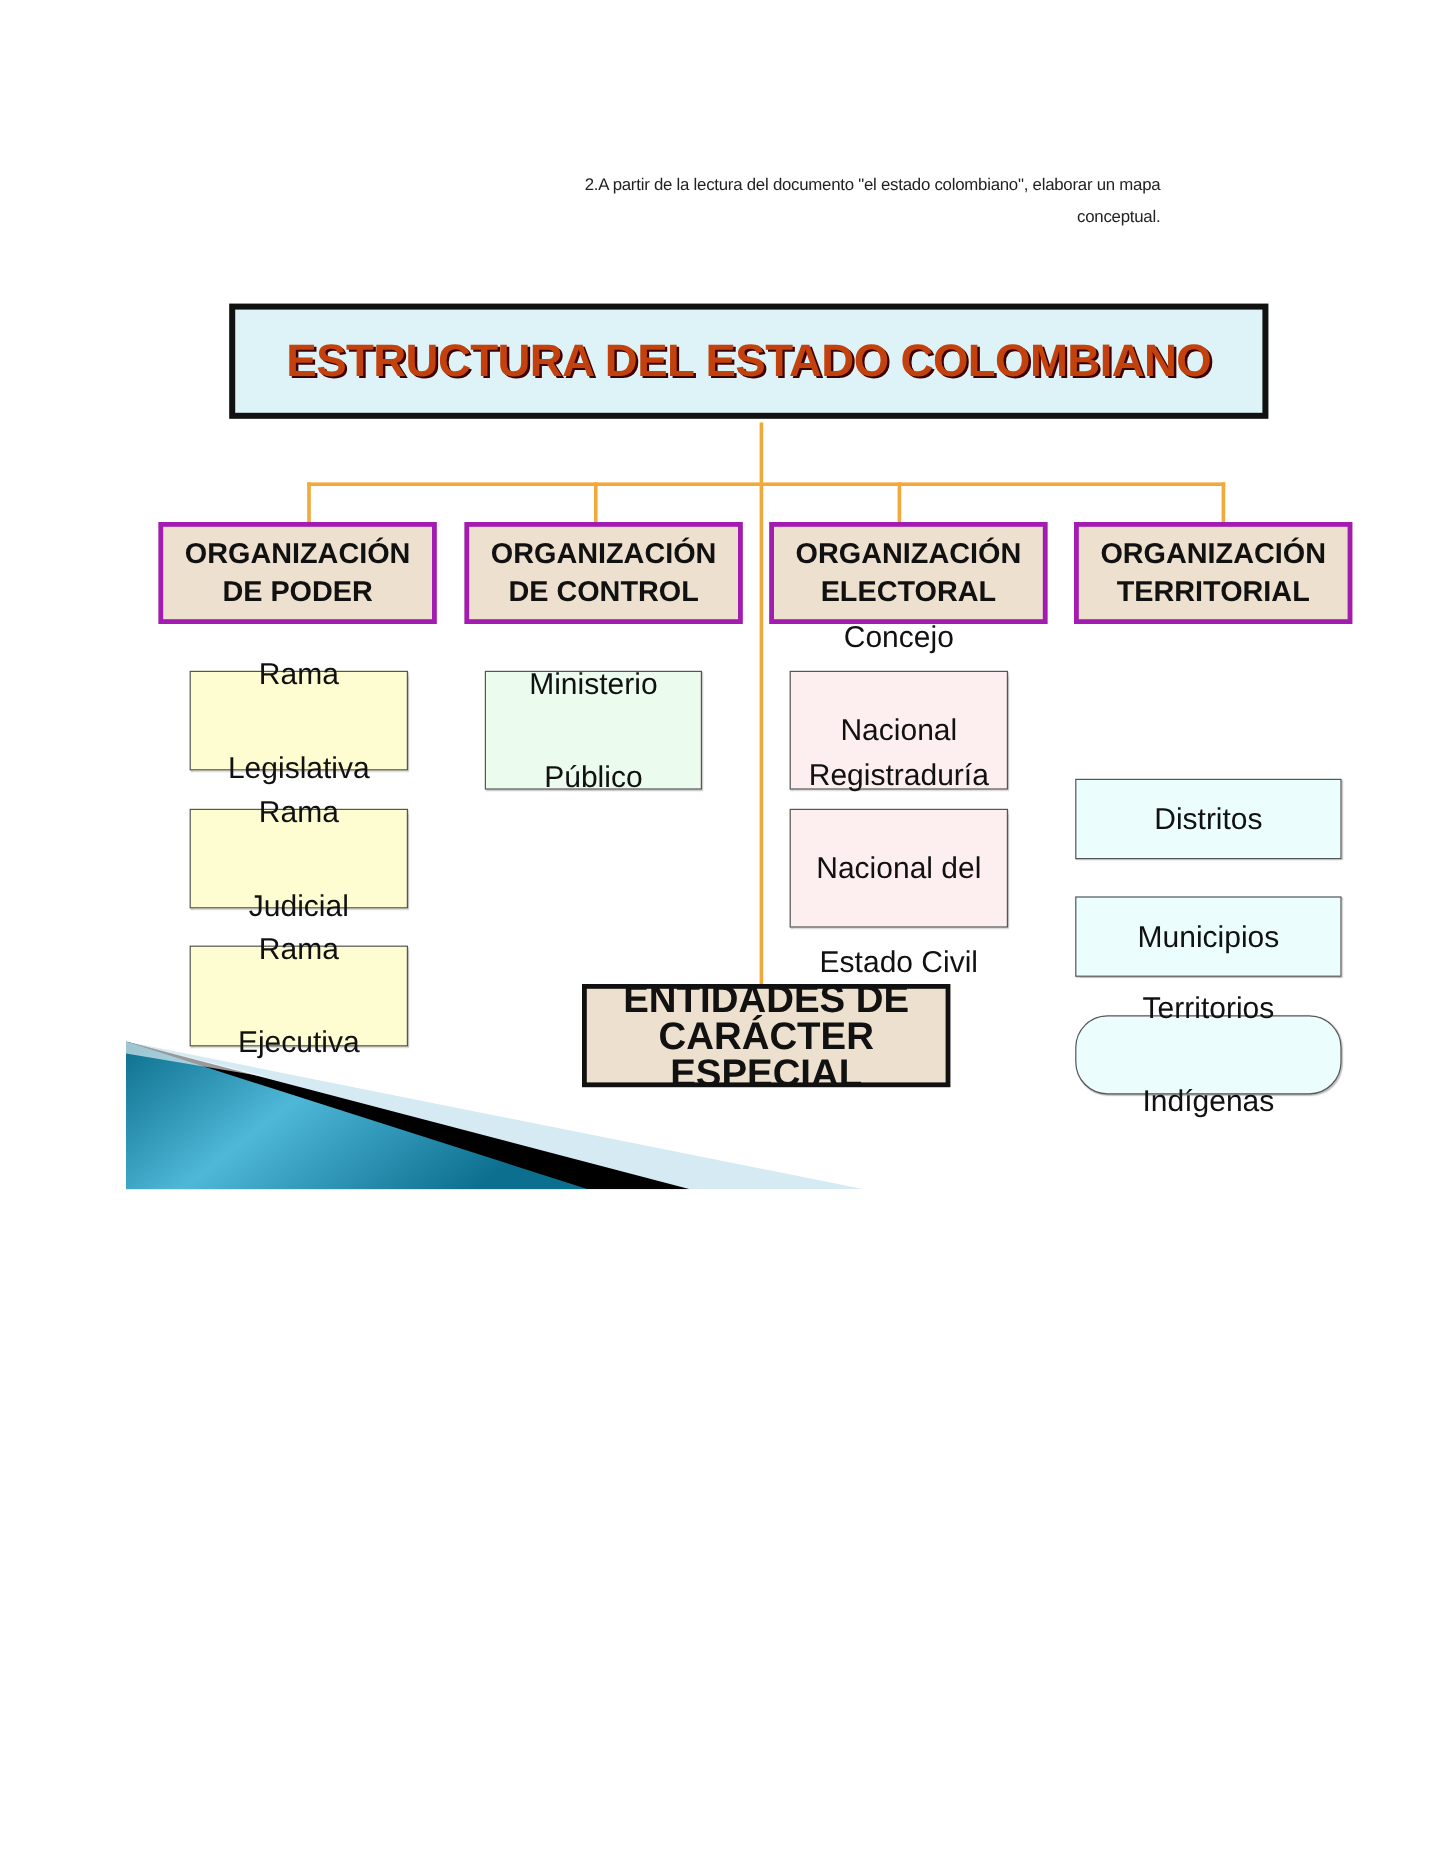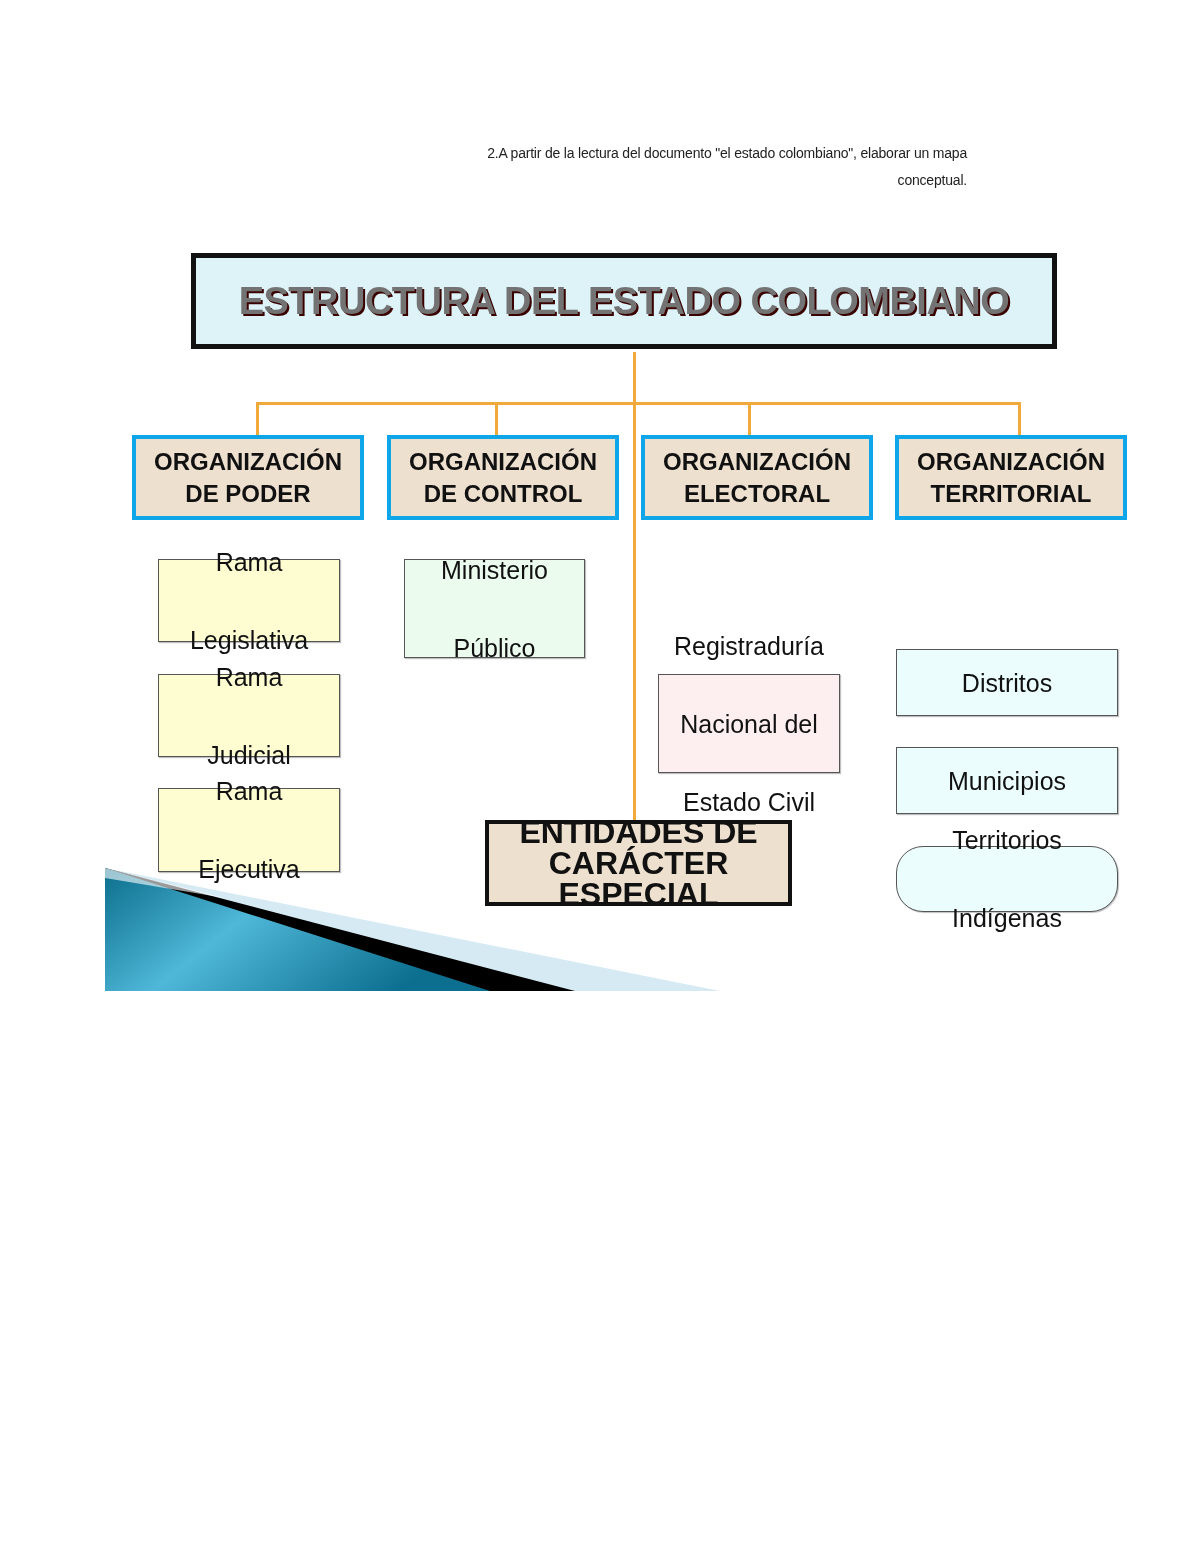--- a/index.html
+++ b/index.html
@@ -1,22 +1,22 @@
 <!DOCTYPE html>
 <html><head>
 <meta charset="utf-8">
 <style>
   html, body { margin: 0; padding: 0; background: #ffffff; }
   body { width: 1200px; height: 1553px; position: relative; overflow: hidden; font-family: "Liberation Sans", sans-serif; }
   .intro { position: absolute; left: 167px; top: 140px; width: 800px; font-size: 14px; line-height: 27px; color: #222; letter-spacing: -0.2px; text-align: right; }
   .diagram { position: absolute; left: 105px; top: 250px; width: 1030px; height: 741px; }
   .line { position: absolute; background: #f2a93b; }
   .title-box { position: absolute; left: 86px; top: 3px; width: 866px; height: 96px; background: #def3f8; border: 5px solid #111; box-sizing: border-box; display: flex; align-items: center; justify-content: center; }
-  .title-text { font-family: "Liberation Sans", sans-serif; font-weight: bold; font-size: 38px; color: #737373; text-shadow: 2px 2px 0 #3a0000; letter-spacing: -0.5px; }
-  .org-box { position: absolute; top: 185px; width: 232px; height: 85px; background: #ede0cf; border: 4px solid #0ea5e9; box-sizing: border-box; display: flex; flex-direction: column; align-items: center; justify-content: center; font-weight: bold; font-size: 24px; line-height: 32px; color: #111; text-align: center; }
+  .title-text { font-family: "Liberation Sans", sans-serif; font-weight: bold; font-size: 38px; color: #c2410c; text-shadow: 2px 2px 0 #3a0000; letter-spacing: -0.5px; }
+  .org-box { position: absolute; top: 185px; width: 232px; height: 85px; background: #ede0cf; border: 4px solid #a21caf; box-sizing: border-box; display: flex; flex-direction: column; align-items: center; justify-content: center; font-weight: bold; font-size: 24px; line-height: 32px; color: #111; text-align: center; }
   .leaf { position: absolute; border: 1.5px solid #555; box-sizing: border-box; display: flex; flex-direction: column; align-items: center; justify-content: center; font-size: 25px; line-height: 34px; color: #111; text-align: center; box-shadow: 1px 1px 1px rgba(0,0,0,0.25); gap: 44px; }
   .yellow { background: #fefdd2; }
   .green { background: #ebfbee; }
   .pink { background: #fdefef; }
   .cyan { background: #ebfdfd; }
   .special-box { position: absolute; left: 380px; top: 570px; width: 307px; height: 86px; background: #ede0cf; border: 4px solid #111; box-sizing: border-box; display: flex; flex-direction: column; align-items: center; justify-content: center; font-weight: bold; font-size: 32px; line-height: 31px; color: #111; text-align: center; }
   .deco { position: absolute; left: 0; top: 618px; }
 </style>
 </head>
 <body>
@@ -67,20 +67,25 @@
   <div class="leaf yellow" style="left:53px; top:538px; width:182px; height:84px;">
     <span>Rama</span>
     <span>Ejecutiva</span>
   </div>
 
   <div class="leaf green" style="left:299px; top:309px; width:181px; height:99px;">
     <span>Ministerio</span>
     <span>Público</span>
   </div>
 
+  <div class="leaf pink" style="left:553px; top:309px; width:182px; height:99px;">
+    <span>Concejo</span>
+    <span>Nacional</span>
+    <span>Electoral</span>
+  </div>
   <div class="leaf pink" style="left:553px; top:424px; width:182px; height:99px;">
     <span>Registraduría</span>
     <span>Nacional del</span>
     <span>Estado Civil</span>
   </div>
 
   <div class="leaf cyan" style="left:791px; top:399px; width:222px; height:67px;">
     <span>Distritos</span>
   </div>
   <div class="leaf cyan" style="left:791px; top:497px; width:222px; height:67px;">

